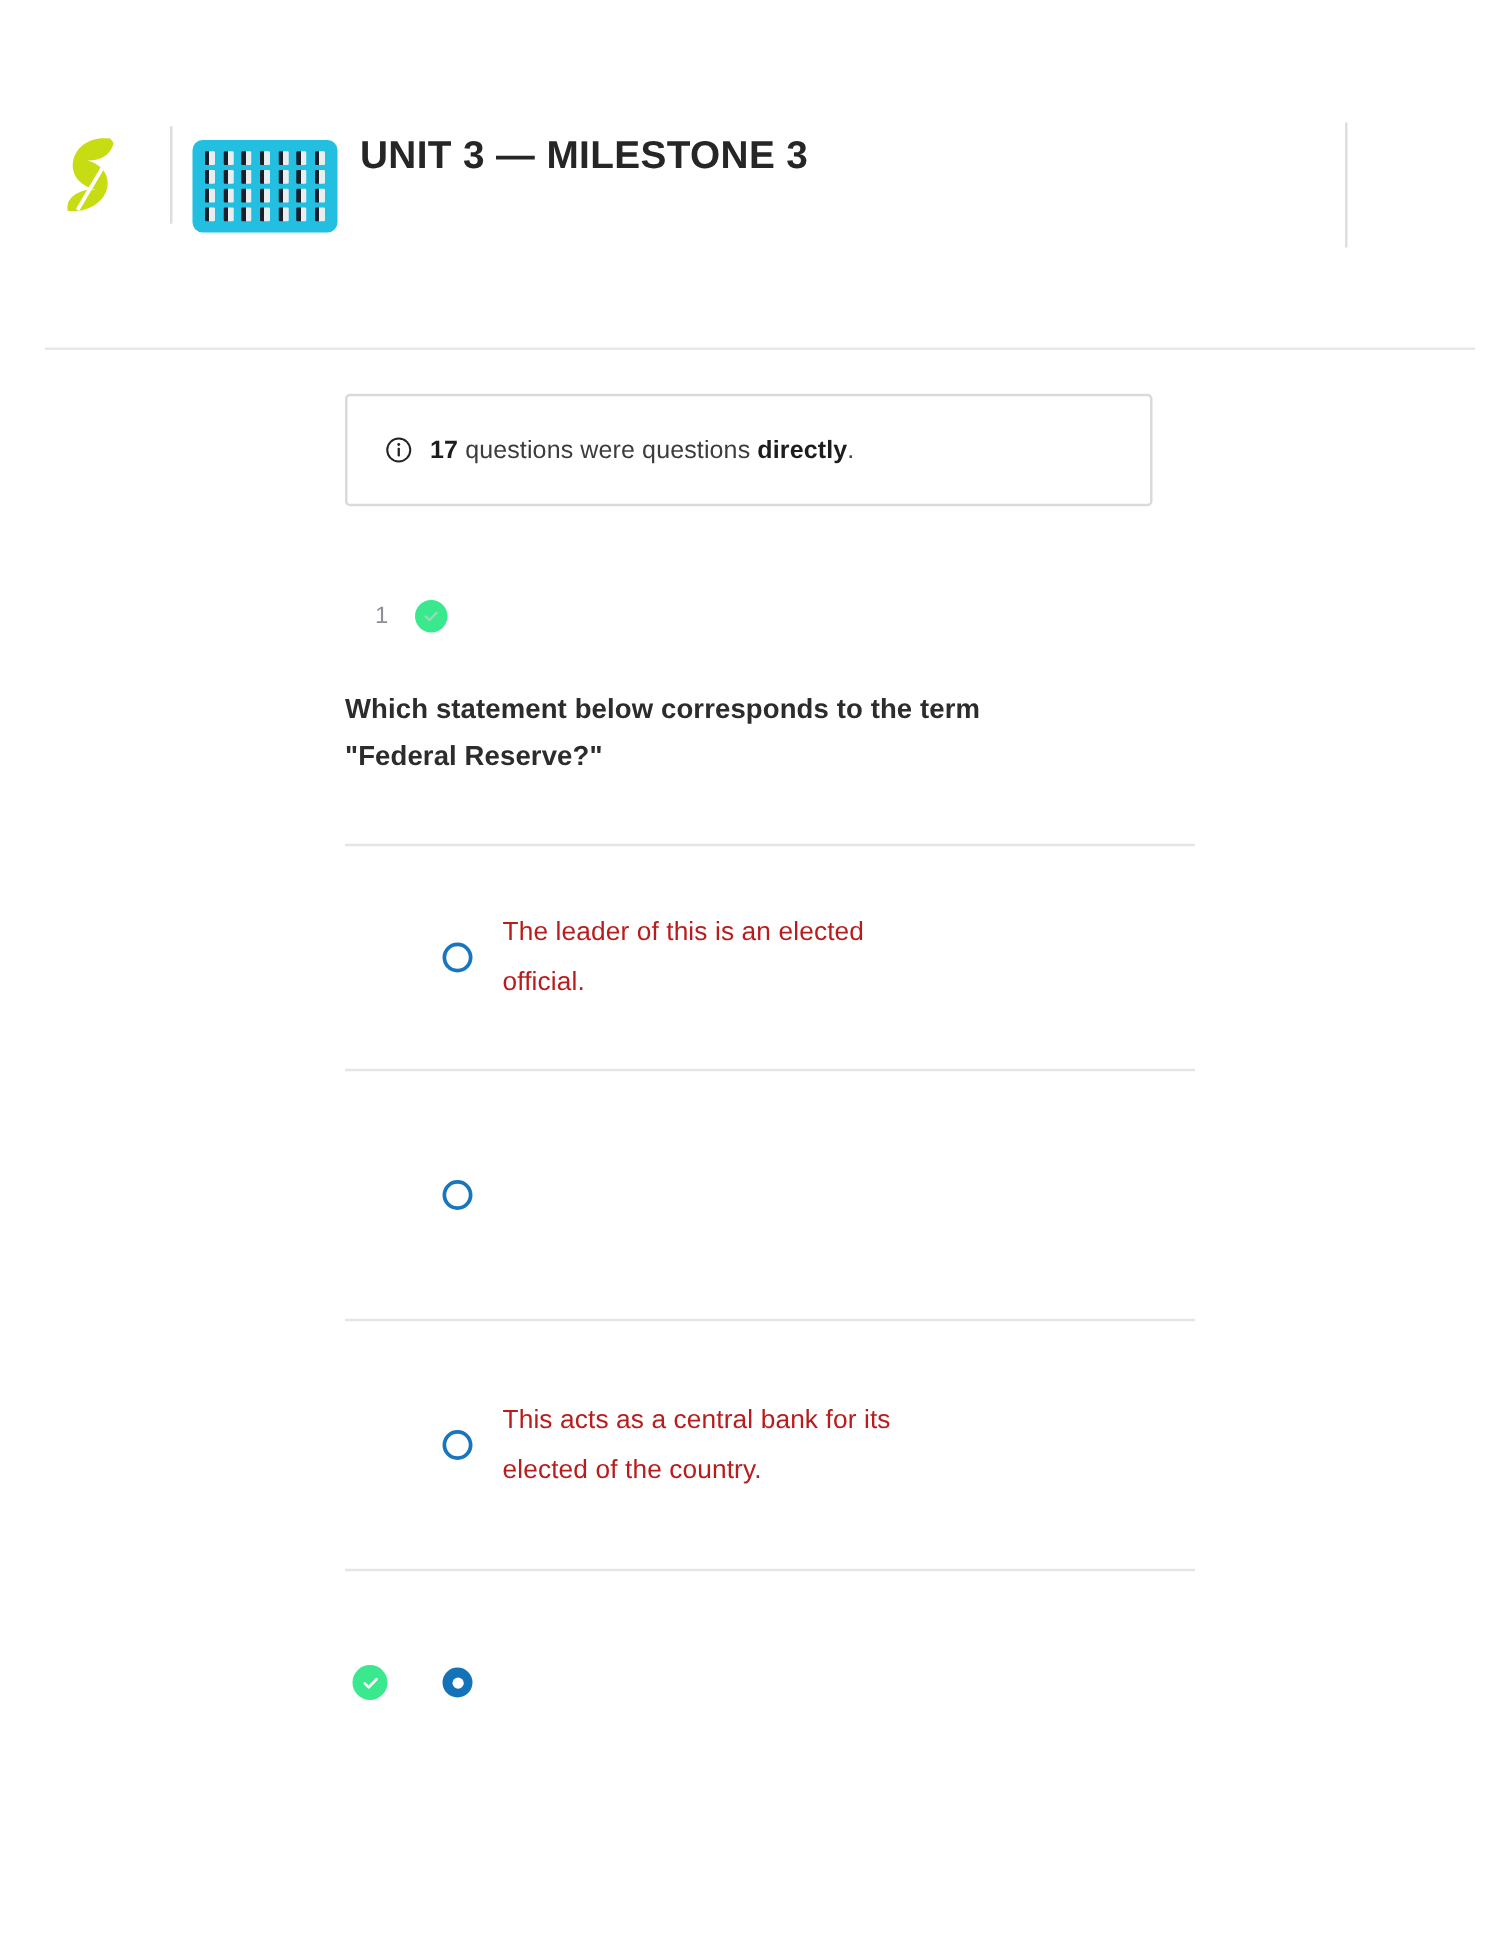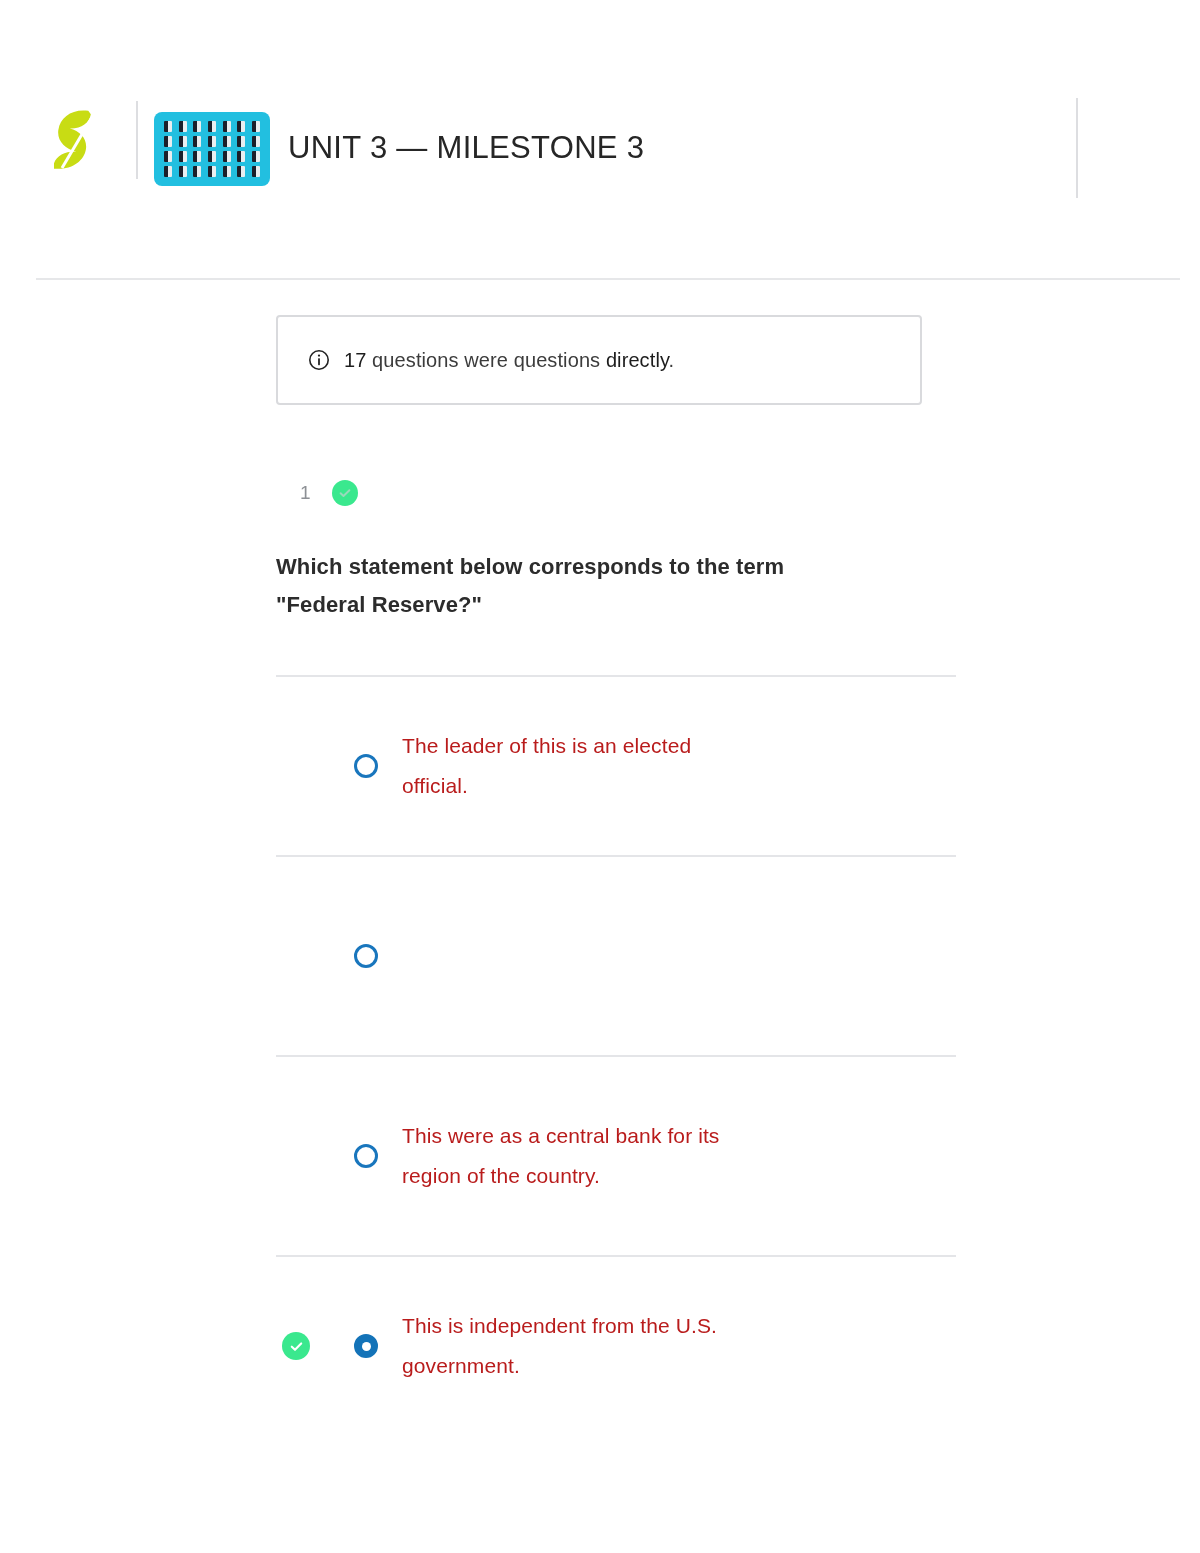--- a/index.html
+++ b/index.html
@@ -79,23 +79,23 @@
     border-radius: 1px;
     width: 8px;
     height: 11px;
     justify-self: center;
     align-self: center;
   }
 
   .title {
     position: absolute;
     left: 252px;
-    top: 44px;
+    top: 20px;
     font-size: 31px;
-    font-weight: normal;
+    font-weight: bold;
     letter-spacing: 0.3px;
     color: #262626;
     white-space: nowrap;
   }
 
   .header-bottom {
     position: relative;
     height: 84px;
   }
   .score-divider {
@@ -134,21 +134,21 @@
     width: 22px;
     height: 22px;
     margin-right: 14px;
     flex: 0 0 auto;
   }
   .info-text {
     font-size: 20px;
     color: #3c3c3c;
     letter-spacing: 0.1px;
   }
-  .info-text b { font-weight: normal; color: #1d1d1d; }
+  .info-text b { font-weight: bold; color: #1d1d1d; }
 
   
   .question-block {
     position: absolute;
     left: 276px;
     top: 470px;
     width: 680px;
   }
   .q-head {
     display: flex;
@@ -333,27 +333,26 @@
     </div>
 
     <div class="option-row tall">
 
       <div class="radio"></div>
     </div>
 
     <div class="option-row tall">
 
       <div class="radio"></div>
-      <div class="option-text">This were as a central bank for its region of the country.</div>
+      <div class="option-text">This acts as a central bank for its elected of the country.</div>
     </div>
 
     <div class="option-row">
       <div class="correct-marker">
         <svg width="17" height="17" viewBox="0 0 17 17">
             <path d="M3.8 8.7 L7 11.8 L13.2 5.4" fill="none" stroke="#ffffff" stroke-width="2.1" stroke-linecap="round" stroke-linejoin="round"></path>
           </svg>
       </div>
       <div class="radio selected"></div>
-      <div class="option-text">This is independent from the U.S. government.</div>
     </div>
 
   </div>
 </div>
 
 </body></html>

